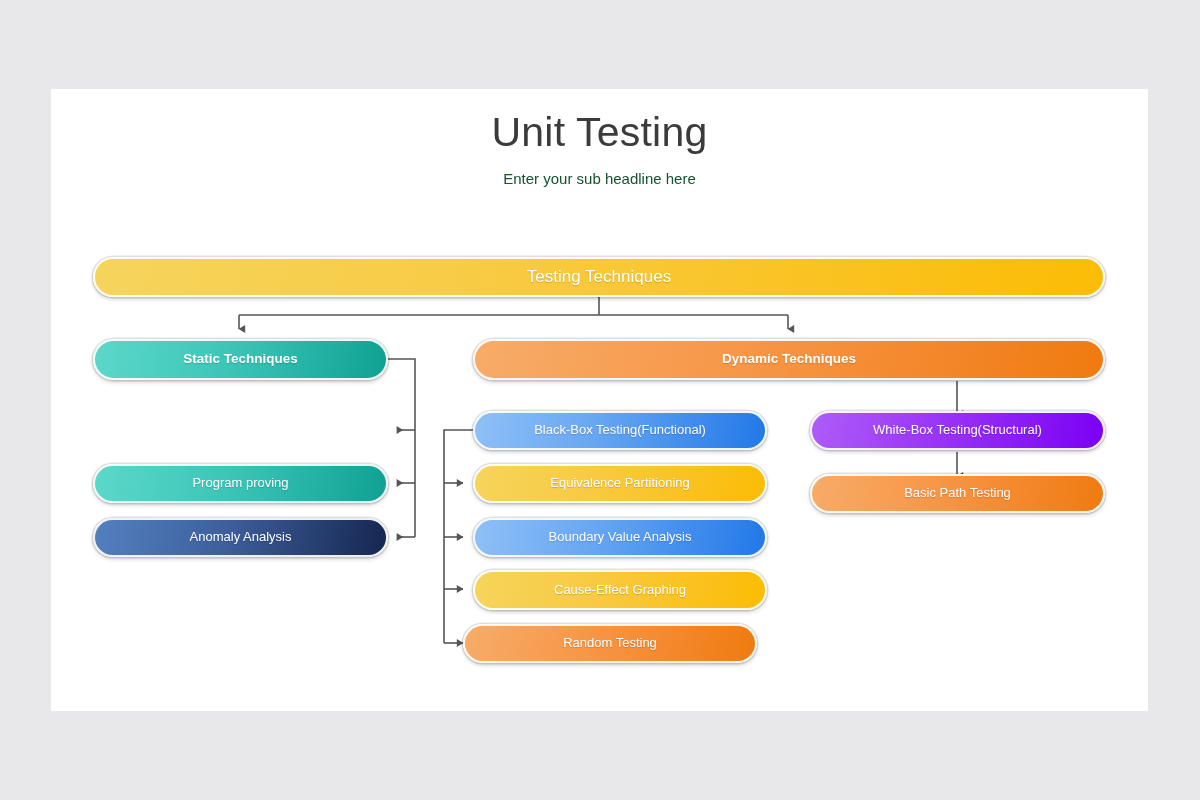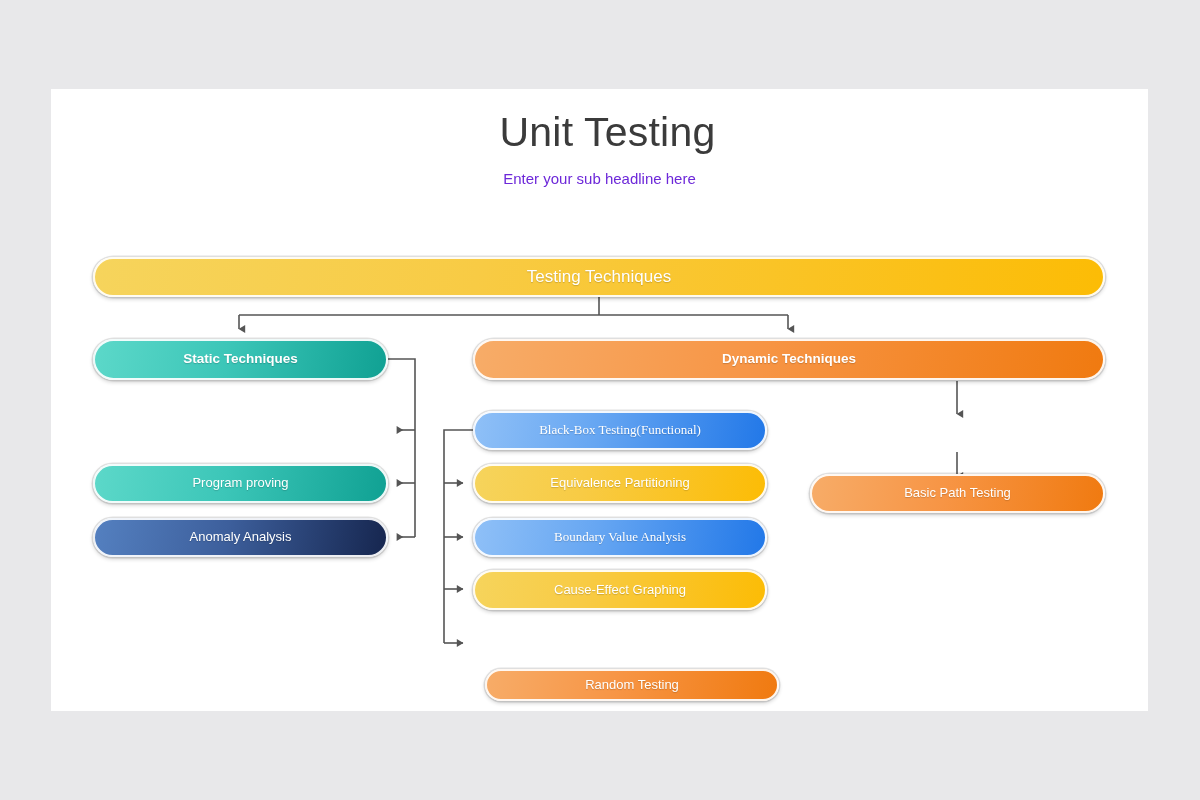--- a/index.html
+++ b/index.html
@@ -7,26 +7,26 @@
     width:1200px;height:800px;
     background:#e8e8ea;
     font-family:"Liberation Sans", sans-serif;
     overflow:hidden;
   }
   .slide{
     position:absolute;left:51px;top:89px;width:1097px;height:622px;
     background:#ffffff;
   }
   .title{
-    position:absolute;left:8px;top:20px;width:1097px;text-align:center;
+    position:absolute;left:0;top:20px;width:1097px;text-align:center;
     font-size:41px;font-weight:400;color:#3b3b3b;letter-spacing:.2px;
   }
   .subtitle{
     position:absolute;left:0;top:81px;width:1097px;text-align:center;
-    font-size:15px;font-weight:400;color:#6d28d9;
+    font-size:15px;font-weight:400;color:#14532d;
   }
 
   .node{
     position:absolute;
     box-sizing:border-box;
     display:flex;align-items:center;justify-content:center;
     color:#ffffff;
     border-radius:999px;
     border:2px solid rgba(255,255,255,.92);
     box-shadow:0 0 0 1.5px rgba(0,0,0,.10), 0 2px 4px rgba(0,0,0,.20);
@@ -35,21 +35,21 @@
     text-shadow:0 1px 1px rgba(0,0,0,.18);
     user-select:none;
   }
   .node span{display:block;padding:0 10px;}
 
   
   .g-gold   {background:linear-gradient(100deg,#f6d45c 0%,#f8cb44 38%,#fcbc05 100%);}
   .g-teal   {background:linear-gradient(100deg,#5cd8c9 0%,#3cc6b8 45%,#10a193 100%);}
   .g-navy   {background:linear-gradient(100deg,#5480c0 0%,#3d5f9c 45%,#16264f 100%);}
   .g-orange {background:linear-gradient(100deg,#f7ac68 0%,#f79545 45%,#f07a10 100%);}
-  .g-blue   {background:linear-gradient(100deg,#8fc0f7 0%,#66a6f2 42%,#2278e8 100%);font-family:Liberation Serif, serif;}
+  .g-blue   {background:linear-gradient(100deg,#8fc0f7 0%,#66a6f2 42%,#2278e8 100%);}
   .g-purple {background:linear-gradient(100deg,#ae5cf8 0%,#9a36f7 42%,#7a00f4 100%);}
 
   .banner{font-size:17px;font-weight:400;text-align:right;}
   .lvl2{font-size:13.5px;font-weight:700;}
   .leaf{font-size:13px;font-weight:400;}
 
   svg.wires{position:absolute;left:0;top:0;width:1097px;height:622px;overflow:visible;pointer-events:none;}
 </style>
 </head>
 <body>
@@ -122,21 +122,24 @@
   </div>
   <div class="node leaf g-blue" style="left:422px;top:429px;width:294px;height:39px;">
     <span>Boundary Value Analysis</span>
   </div>
   <div class="node leaf g-gold" style="left:422px;top:375px;width:294px;height:39px;">
     <span>Equivalence Partitioning</span>
   </div>
   <div class="node leaf g-gold" style="left:422px;top:481px;width:294px;height:40px;justify-content:center;">
     <span>Cause-Effect Graphing</span>
   </div>
-  <div class="node leaf g-orange" style="left:434px;top:535px;width:294px;height:32px;margin-top:45px;">
+  <div class="node leaf g-orange" style="left:412px;top:535px;width:294px;height:39px;">
     <span>Random Testing</span>
   </div>
 
+  <div class="node leaf g-purple" style="left:759px;top:322px;width:295px;height:39px;">
+    <span>White-Box Testing(Structural)</span>
+  </div>
   <div class="node leaf g-orange" style="left:759px;top:385px;width:295px;height:39px;">
     <span>Basic Path Testing</span>
   </div>
 
 </div>
 
 </body></html>

